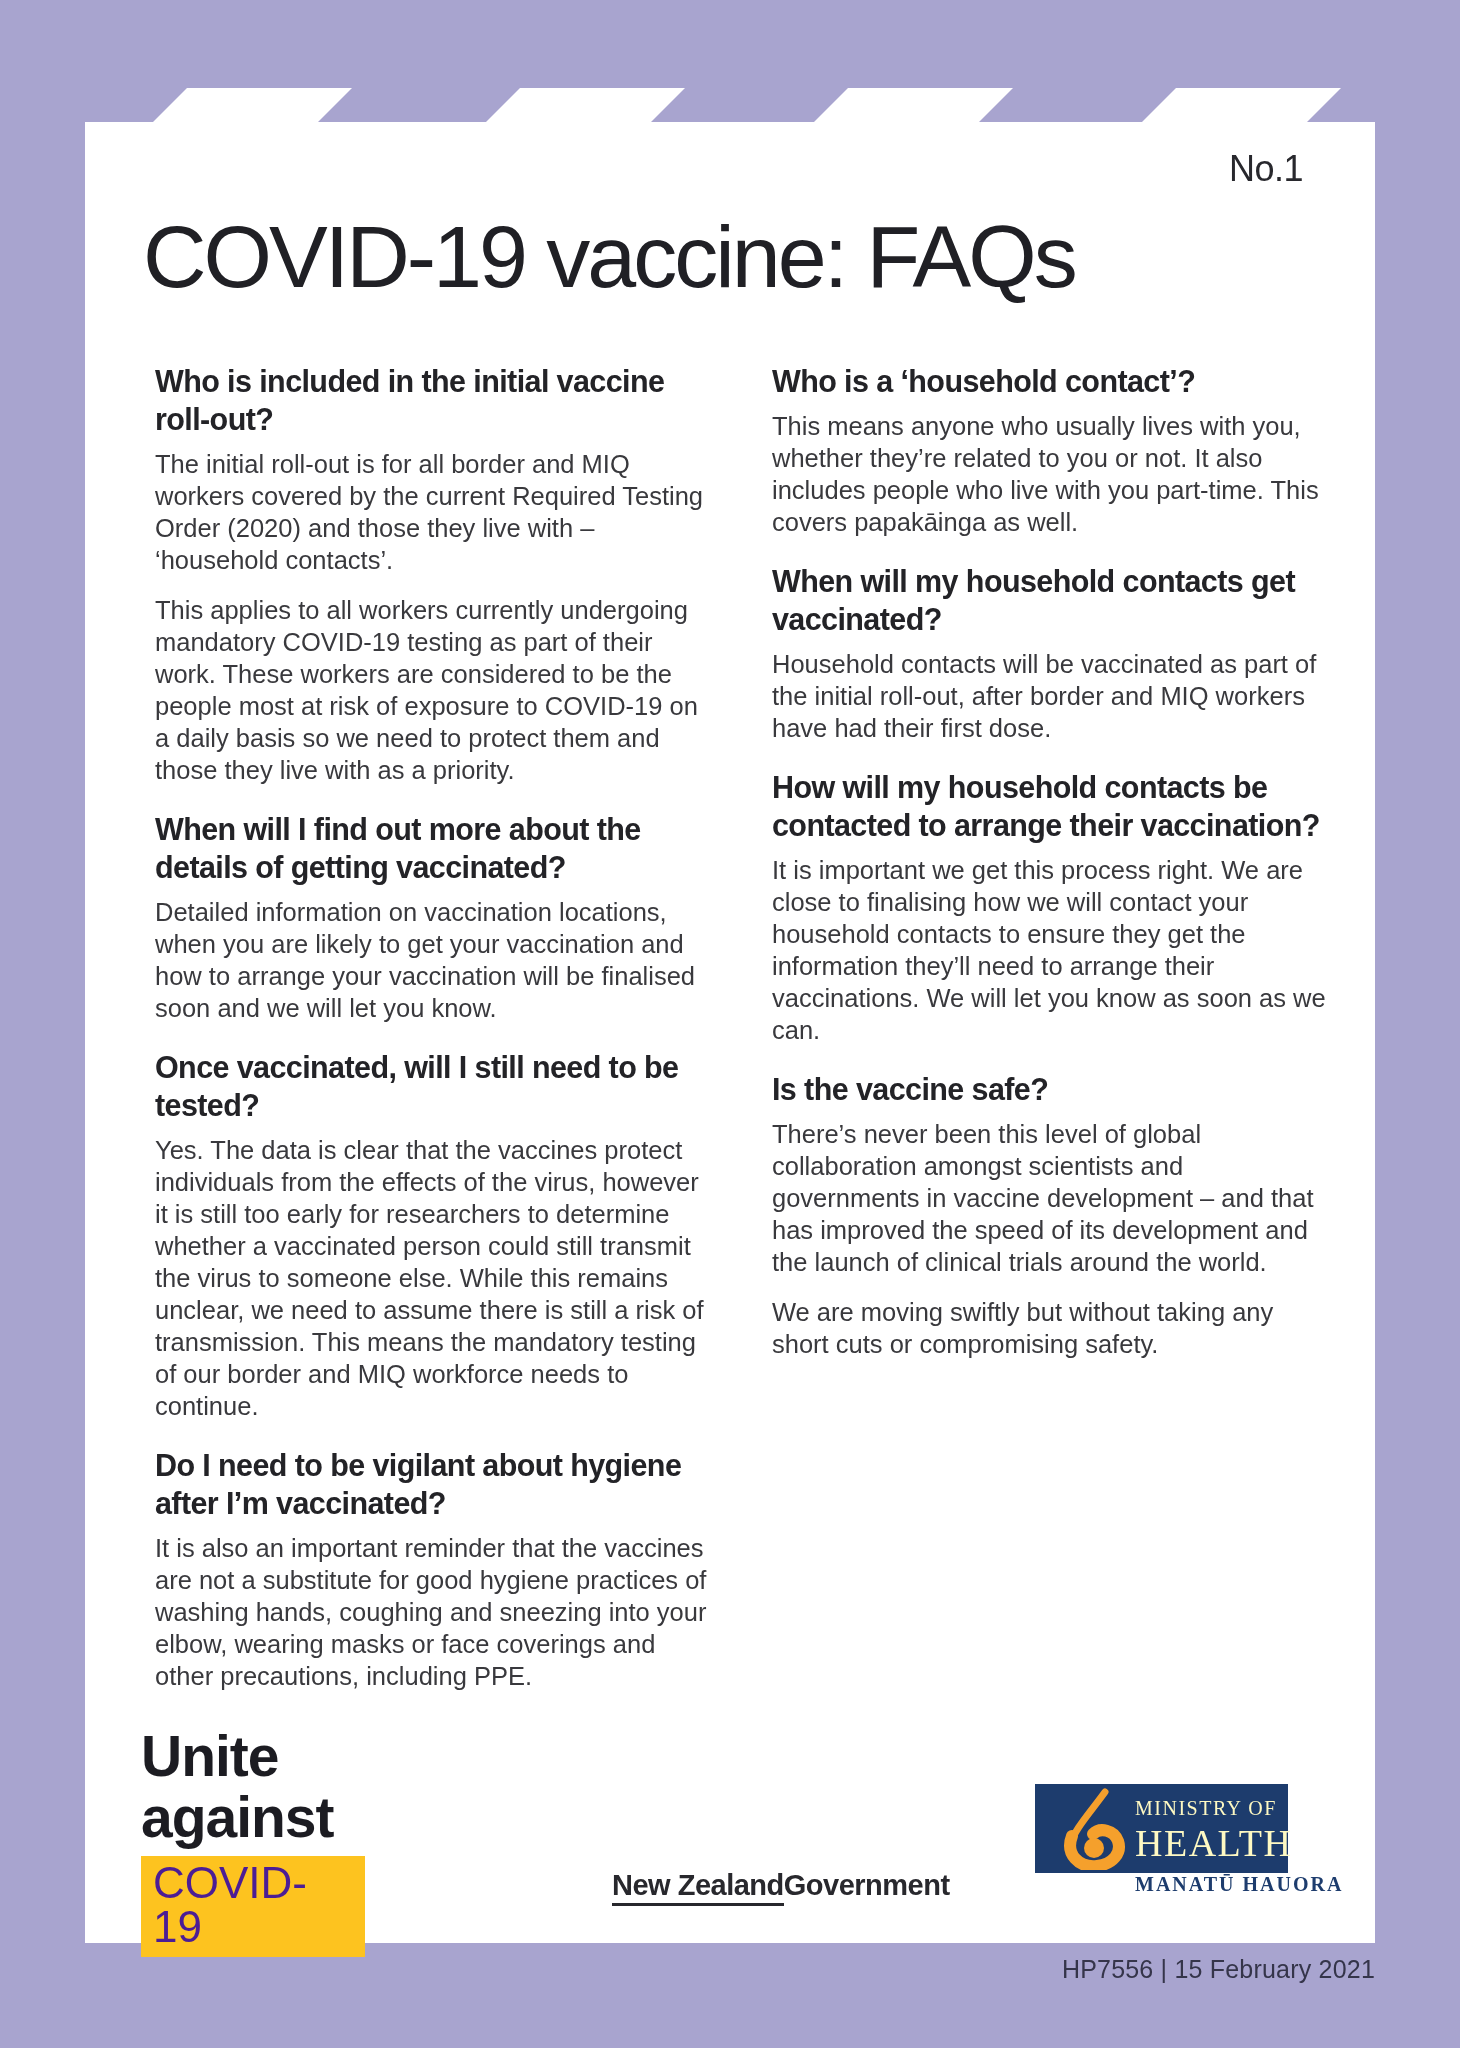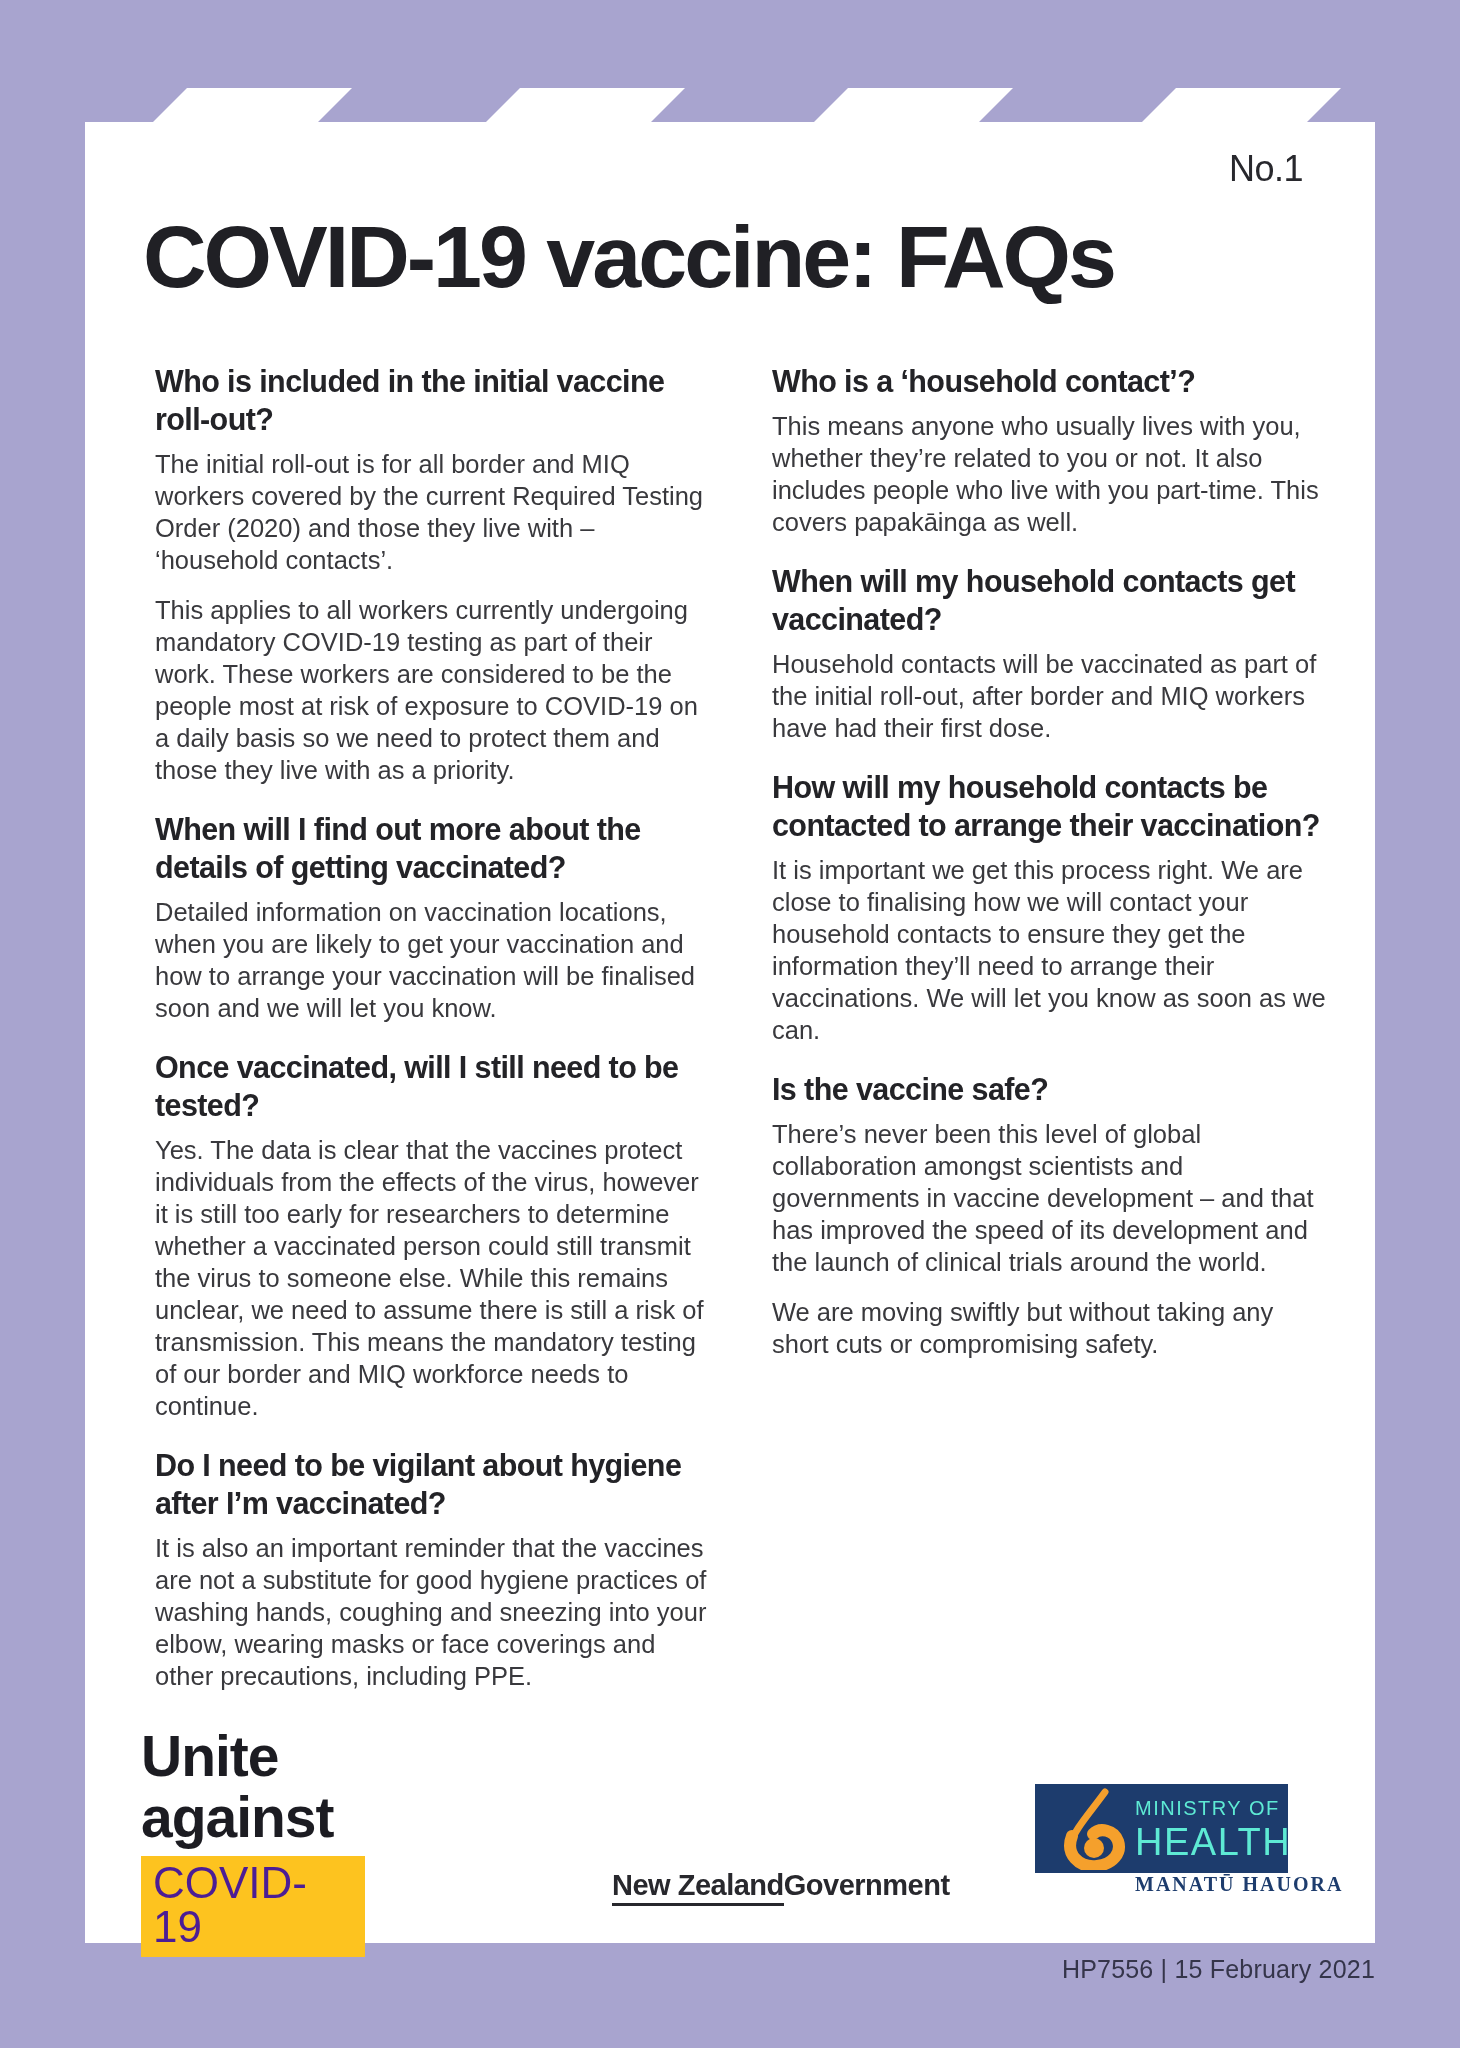--- a/index.html
+++ b/index.html
@@ -20,21 +20,21 @@
     background:var(--card,#ffffff);
     transform:skewX(-45deg); transform-origin:bottom left;
   }
   .tab.t1{left:67px} .tab.t2{left:400px} .tab.t3{left:728px} .tab.t4{left:1056px}
   .no1 {
     position:absolute; top:26px; right:72px;
     font-size:36px; color:#28282d; letter-spacing:-0.5px;
   }
   .title {
     position:absolute; left:58px; top:84px;
-    font-size:88px; font-weight:700; letter-spacing:-3px;
+    font-size:88px; font-weight:400; letter-spacing:-3px;
     color:#202025; white-space:nowrap;
   }
   .columns {
     position:absolute; left:70px; top:240px; width:1178px;
     display:flex; gap:56px;
   }
   .col { width:561px; }
   .faq-section { margin-bottom:24px; }
   .q {
     font-size:30.5px; line-height:38px; font-weight:700;
@@ -63,21 +63,21 @@
     letter-spacing:-0.5px; white-space:nowrap;
   }
   .nzgovt .nz { border-bottom:3px solid #28282d; padding-bottom:2px; }
   .nzgovt .govt { }
   .moh { position:absolute; left:950px; top:1662px; width:256px; }
   .moh-box {
     position:relative; width:253px; height:89px;
     background:var(--navy,#1d3c6d);
   }
   .koru { position:absolute; left:6px; top:4px; }
-  .moh-text { position:absolute; left:100px; top:13px; font-family:Liberation Sans, sans-serif; color:#5eead4; }
+  .moh-text { position:absolute; left:100px; top:13px; font-family:Liberation Serif, serif; color:#fef9c3; }
   .moh-line1 { font-size:20px; letter-spacing:1.5px; }
   .moh-line2 { font-size:38px; letter-spacing:1.5px; margin-top:1px; }
   .moh-sub {
     font-family:"Liberation Serif", serif; font-weight:700;
     color:var(--navy,#1d3c6d); font-size:20px; letter-spacing:2px;
     margin-left:100px; white-space:nowrap;
   }
   .footer-code {
     position:absolute; top:1955px; right:85px;
     font-size:25px; color:#35354a; letter-spacing:0.2px;

